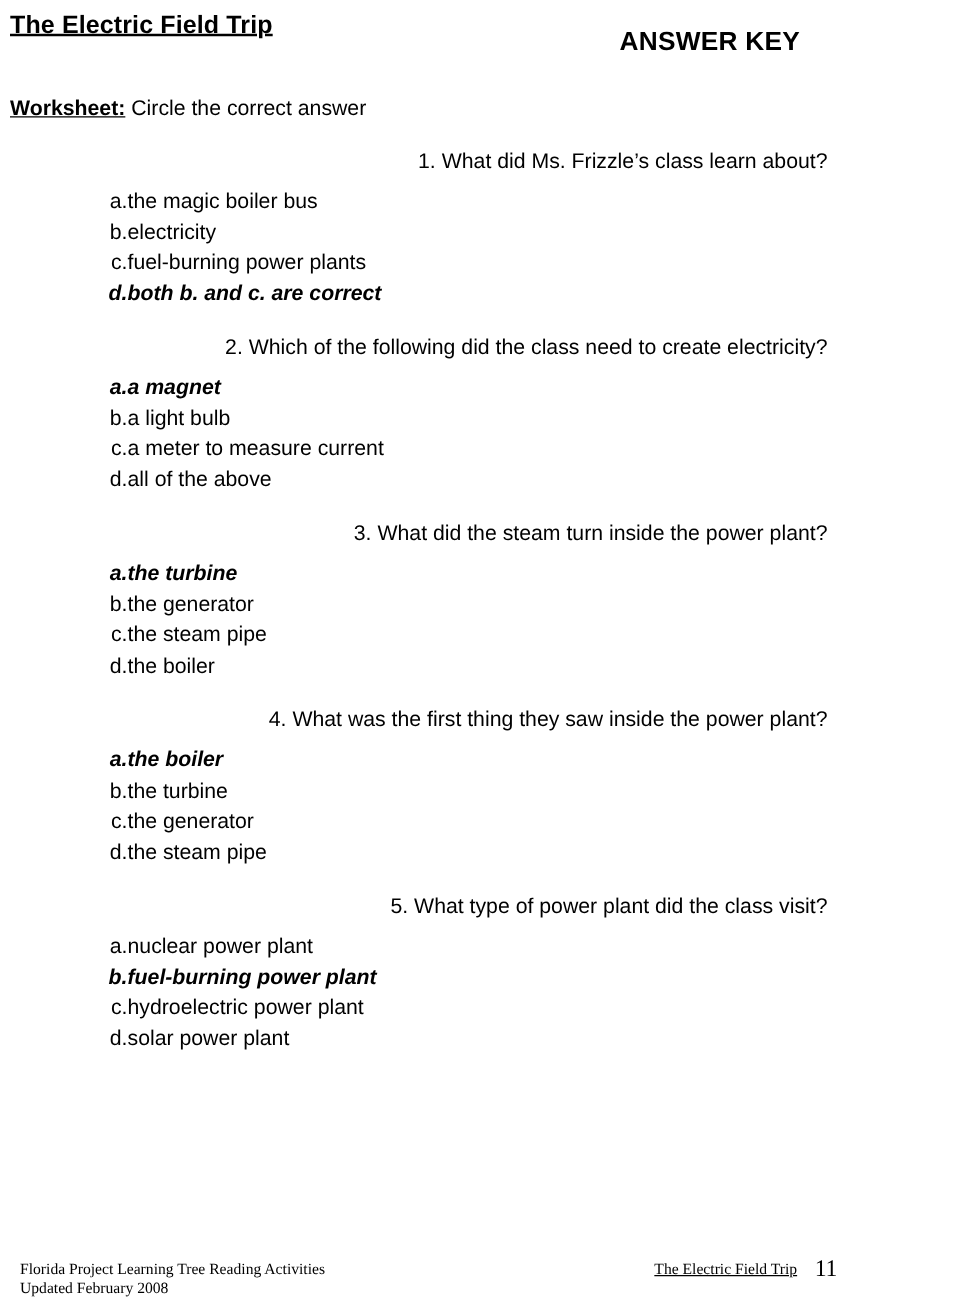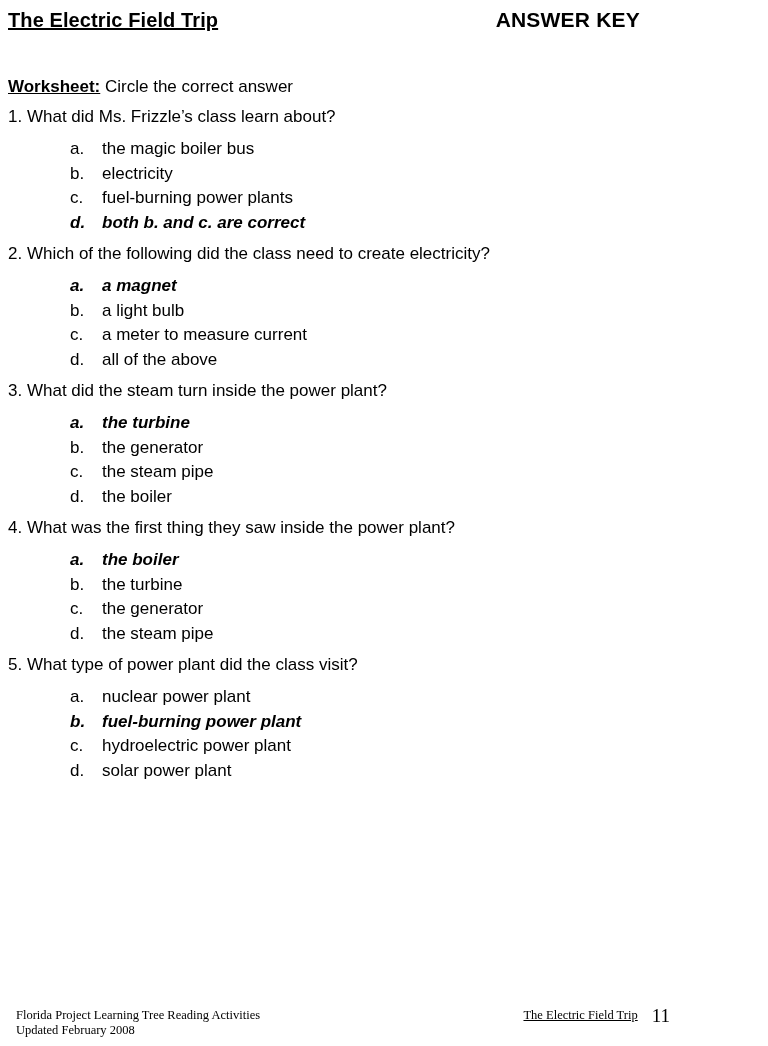--- a/index.html
+++ b/index.html
@@ -36,38 +36,39 @@
   }
   .doc-subtitle {
     font-size: 13.5px;
     font-weight: bold;
     line-height: 18px;
     margin-top: 1px;
   }
   .answer-key {
     position: absolute;
     right: 22px;
-    top: 0;
+    top: 14px;
     font-size: 21px;
     font-weight: bold;
     letter-spacing: 0.2px;
   }
   
   .directions {
     margin-top: 20px;
     font-size: 17px;
     line-height: 22px;
   }
   .directions .lbl {
     font-weight: bold;
     text-decoration: underline;
   }
   
   .qblock {
-    margin-top: 8px;
+    margin-top: 20px;
+    text-align: right;
   }
   .qtext {
     font-size: 17px;
     line-height: 22px;
   }
   .choices {
     margin-top: 9px;
     padding-left: 62px;
   }
   .choice {

